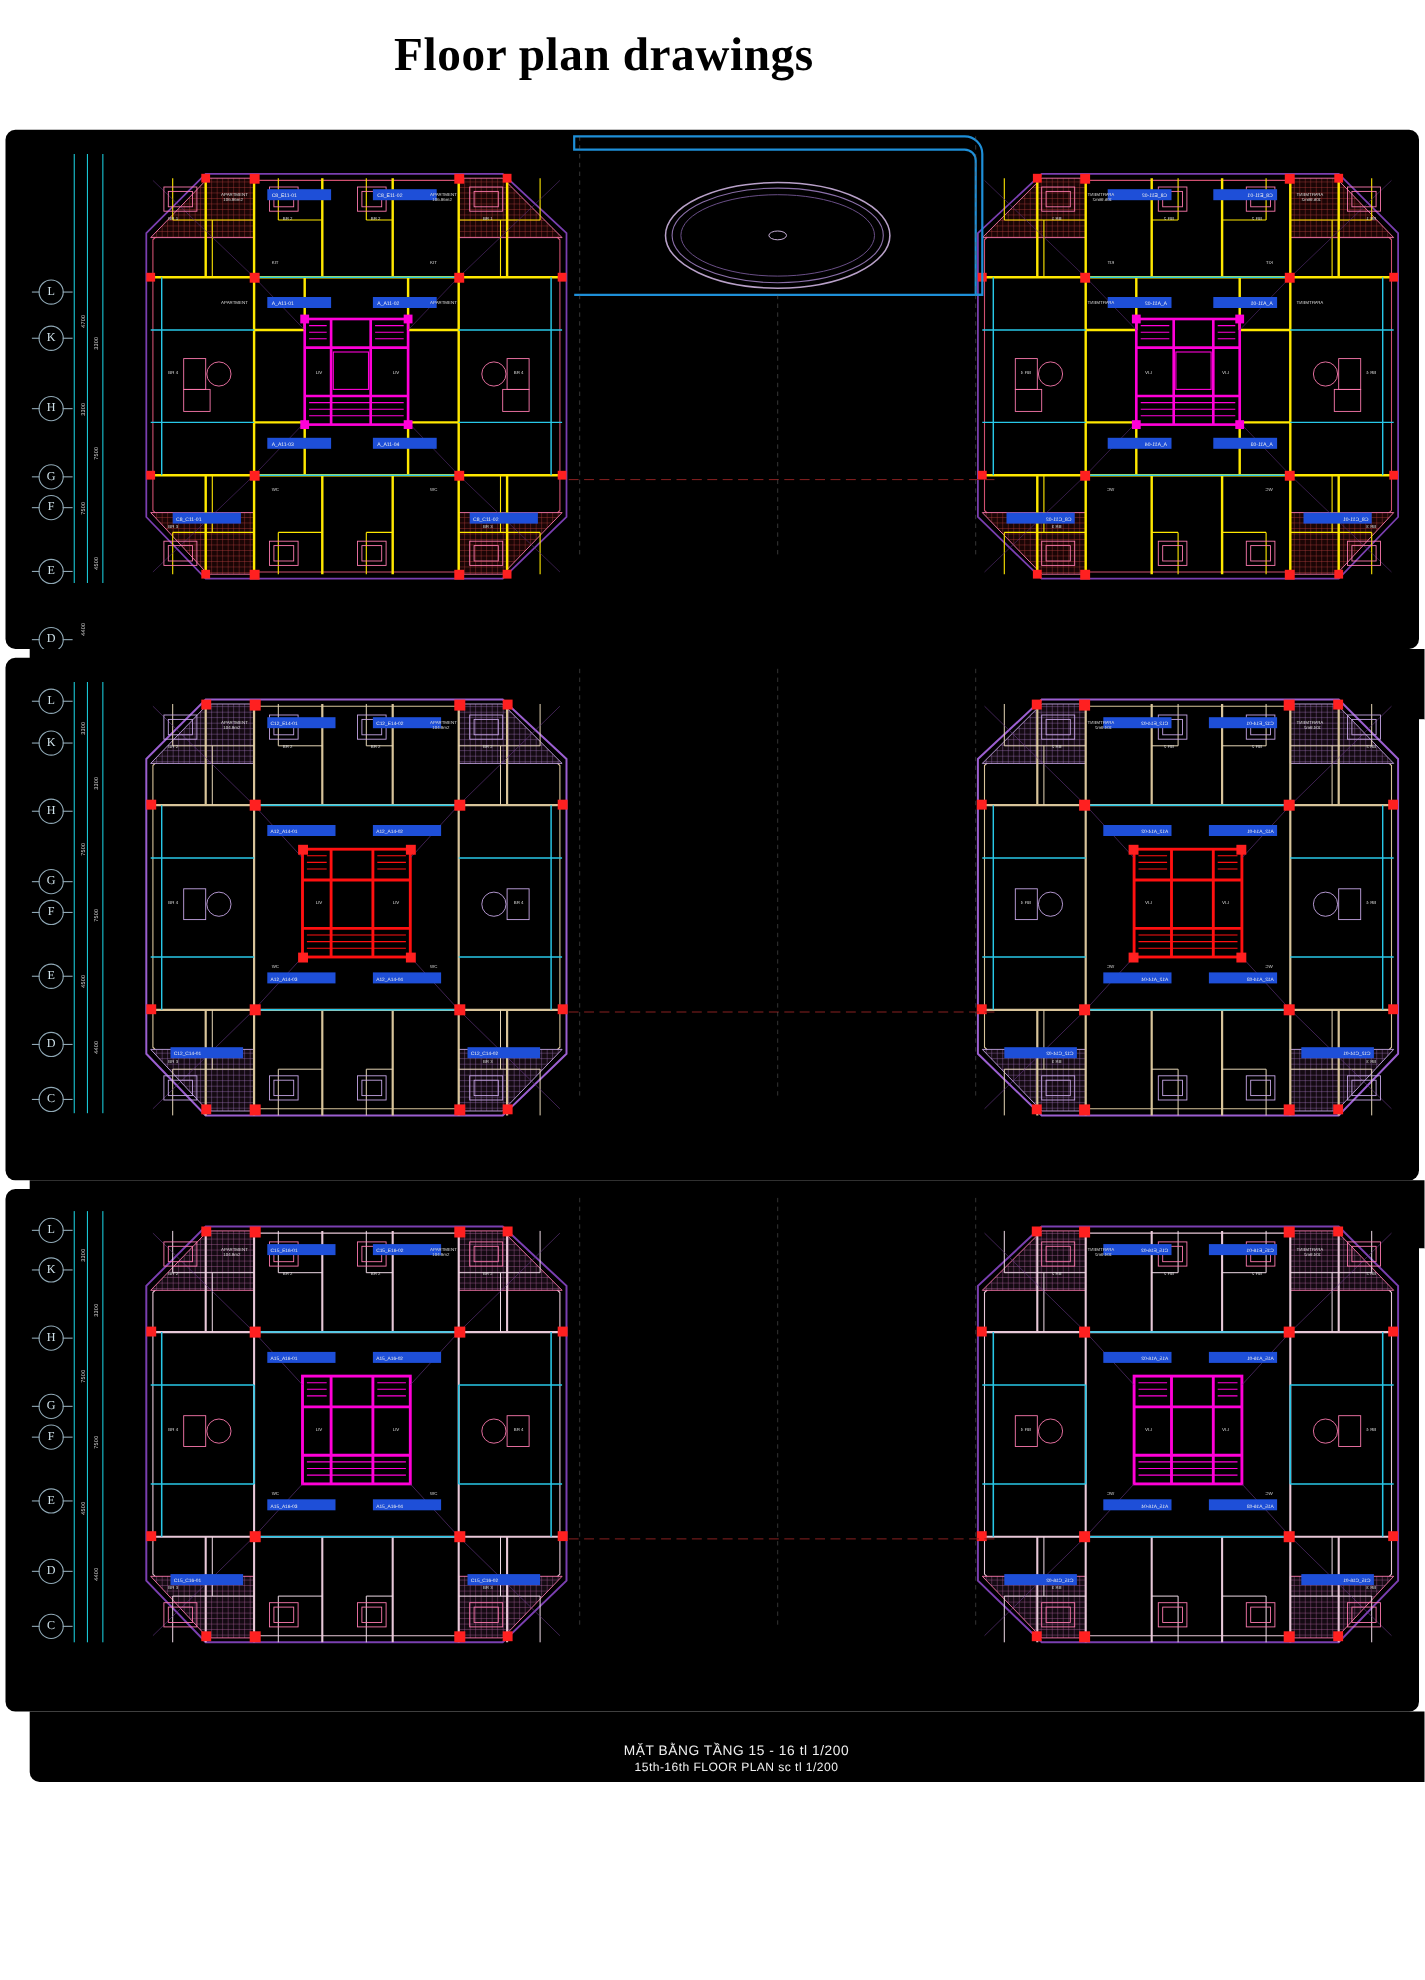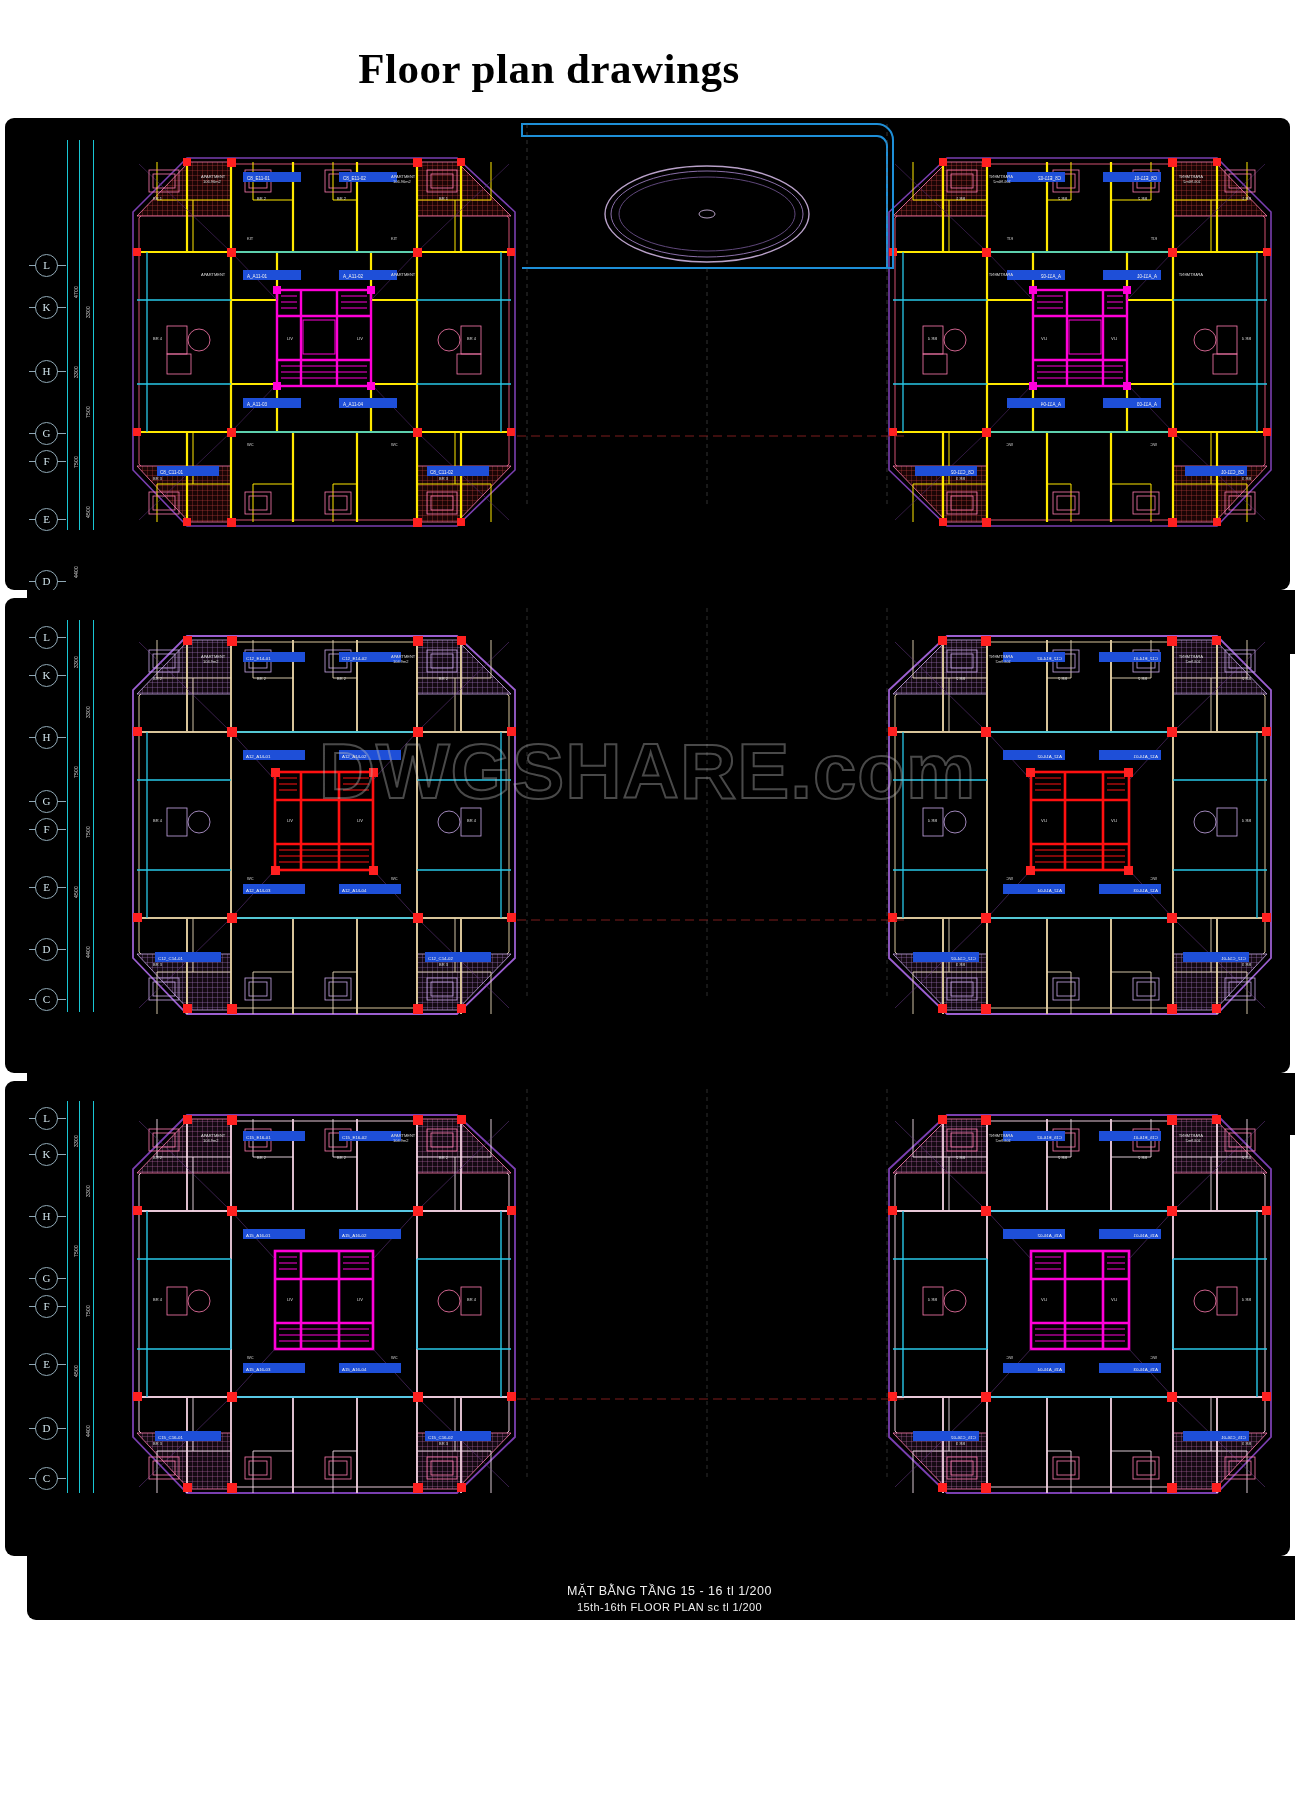--- a/index.html
+++ b/index.html
@@ -11,21 +11,21 @@
     width: 1295px;
     height: 1800px;
     position: relative;
     font-family: "Liberation Sans", sans-serif;
     overflow: hidden;
   }
 
   
   .page-title {
     position: absolute;
-    top: 44px;
+    top: 26px;
     left: 0;
     width: 1098px;
     text-align: center;
     font-family: "Liberation Serif", serif;
     font-weight: bold;
     font-size: 43px;
     letter-spacing: 0.5px;
     color: #000;
   }
 
@@ -528,21 +528,20 @@
 
       <g stroke="#8a2020" stroke-width="0.9" stroke-dasharray="9 5" fill="none">
         <path d="M400 322 H790"></path>
       </g>
       <g stroke="#6a6a6a" stroke-width="0.6" stroke-dasharray="4 4" fill="none" opacity="0.75">
         <path d="M410 10 V400 M770 10 V400 M590 10 V400"></path>
       </g>
     </svg>
   </div>
 
-  <div class="watermark">DWGSHARE.com</div>
 </div>
 
 <div class="caption-block" id="cap-2">
   <div class="l1">MẶT BẰNG TẦNG 12 - 14 - tl 1/200</div>
   <div class="l2">12nd-14th  PLOOR PLAN  sc 1/200</div>
 </div>
 <div class="gap" id="gap-2"></div>
 
 <div class="panel" id="panel-3">
 

